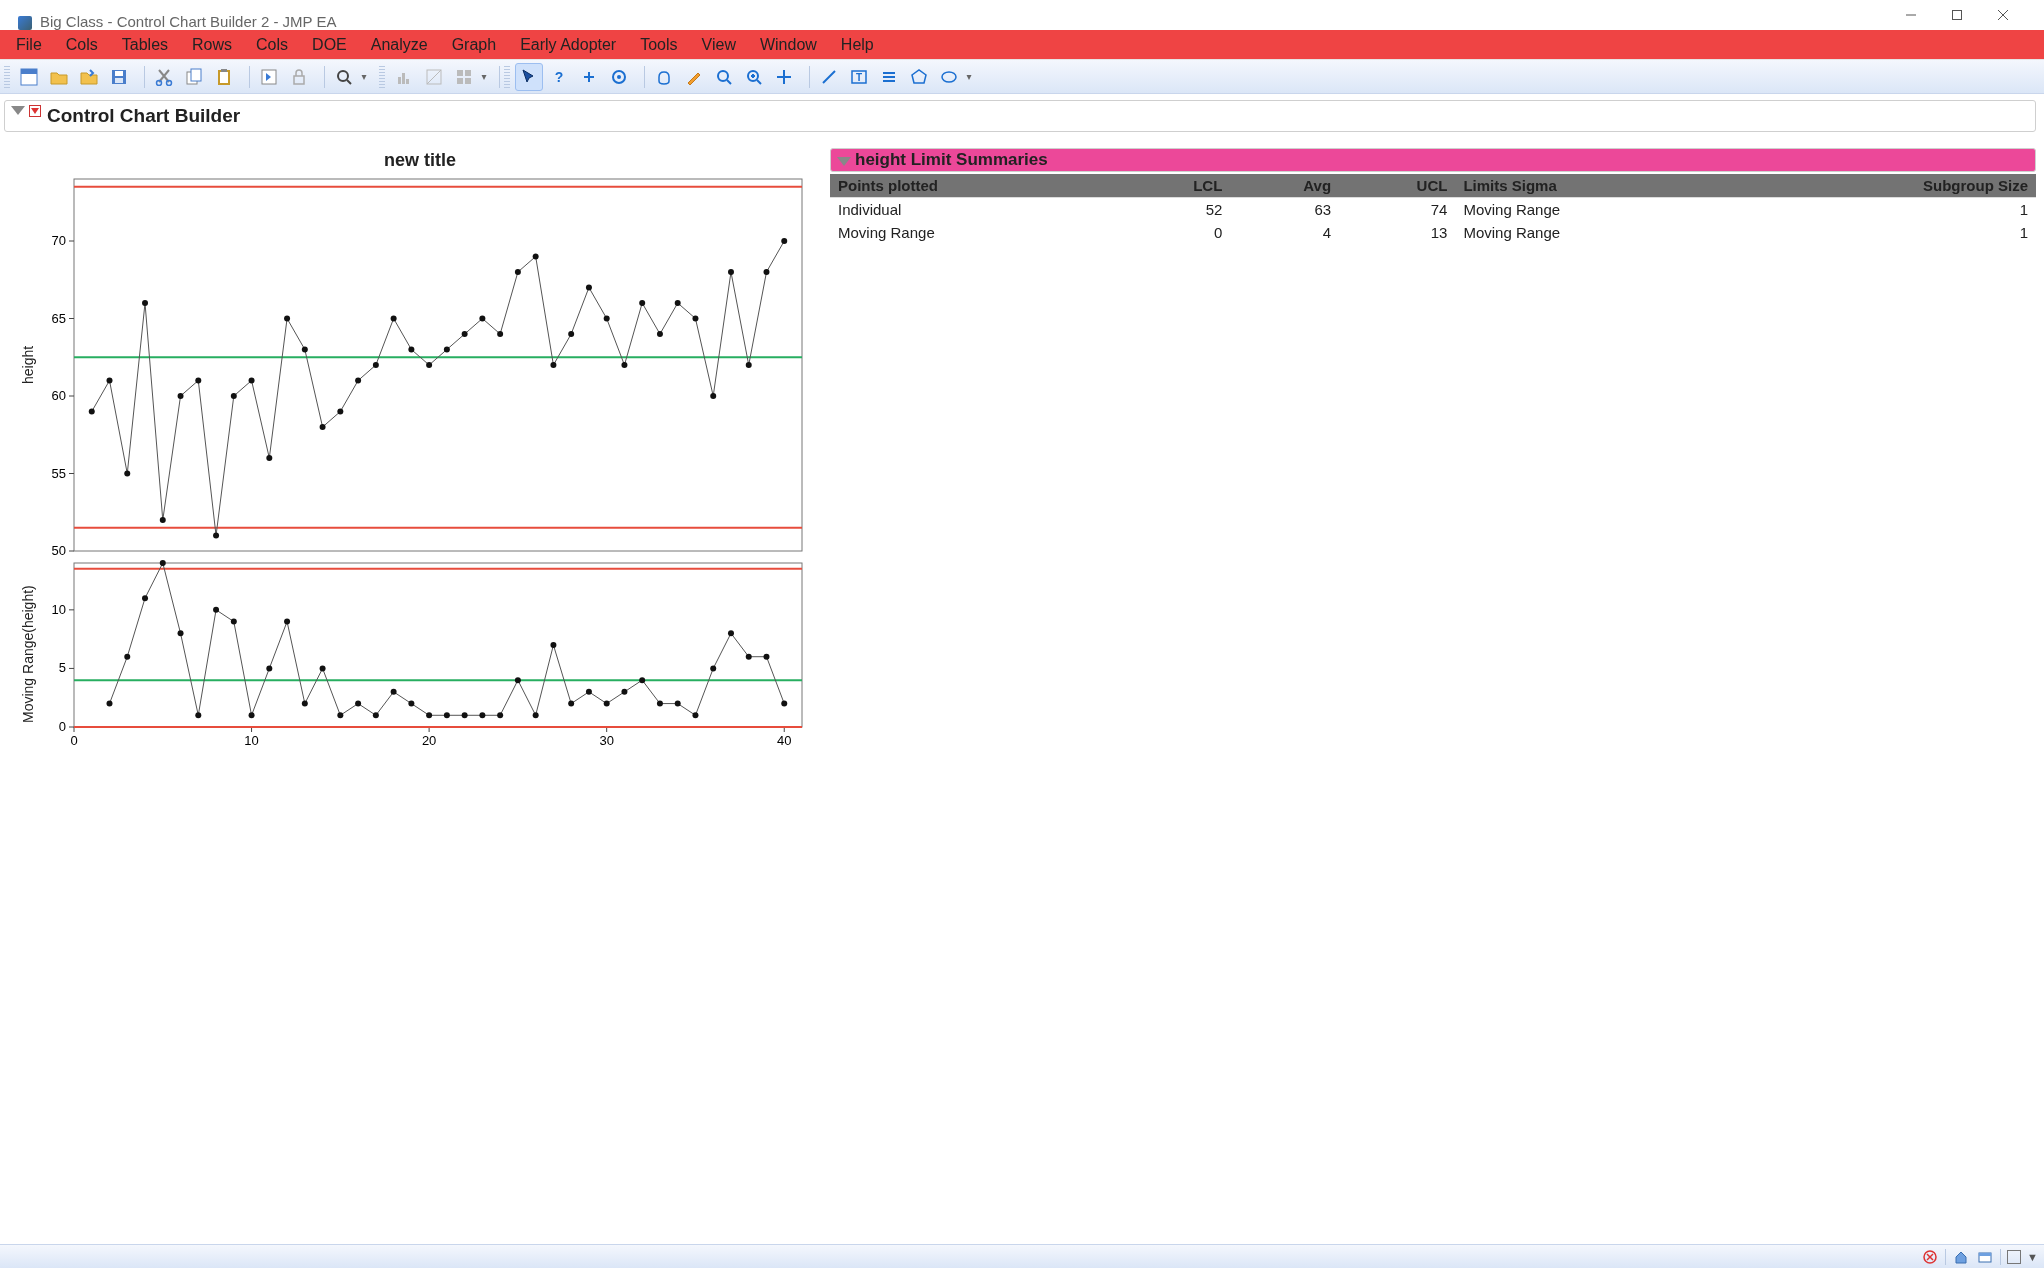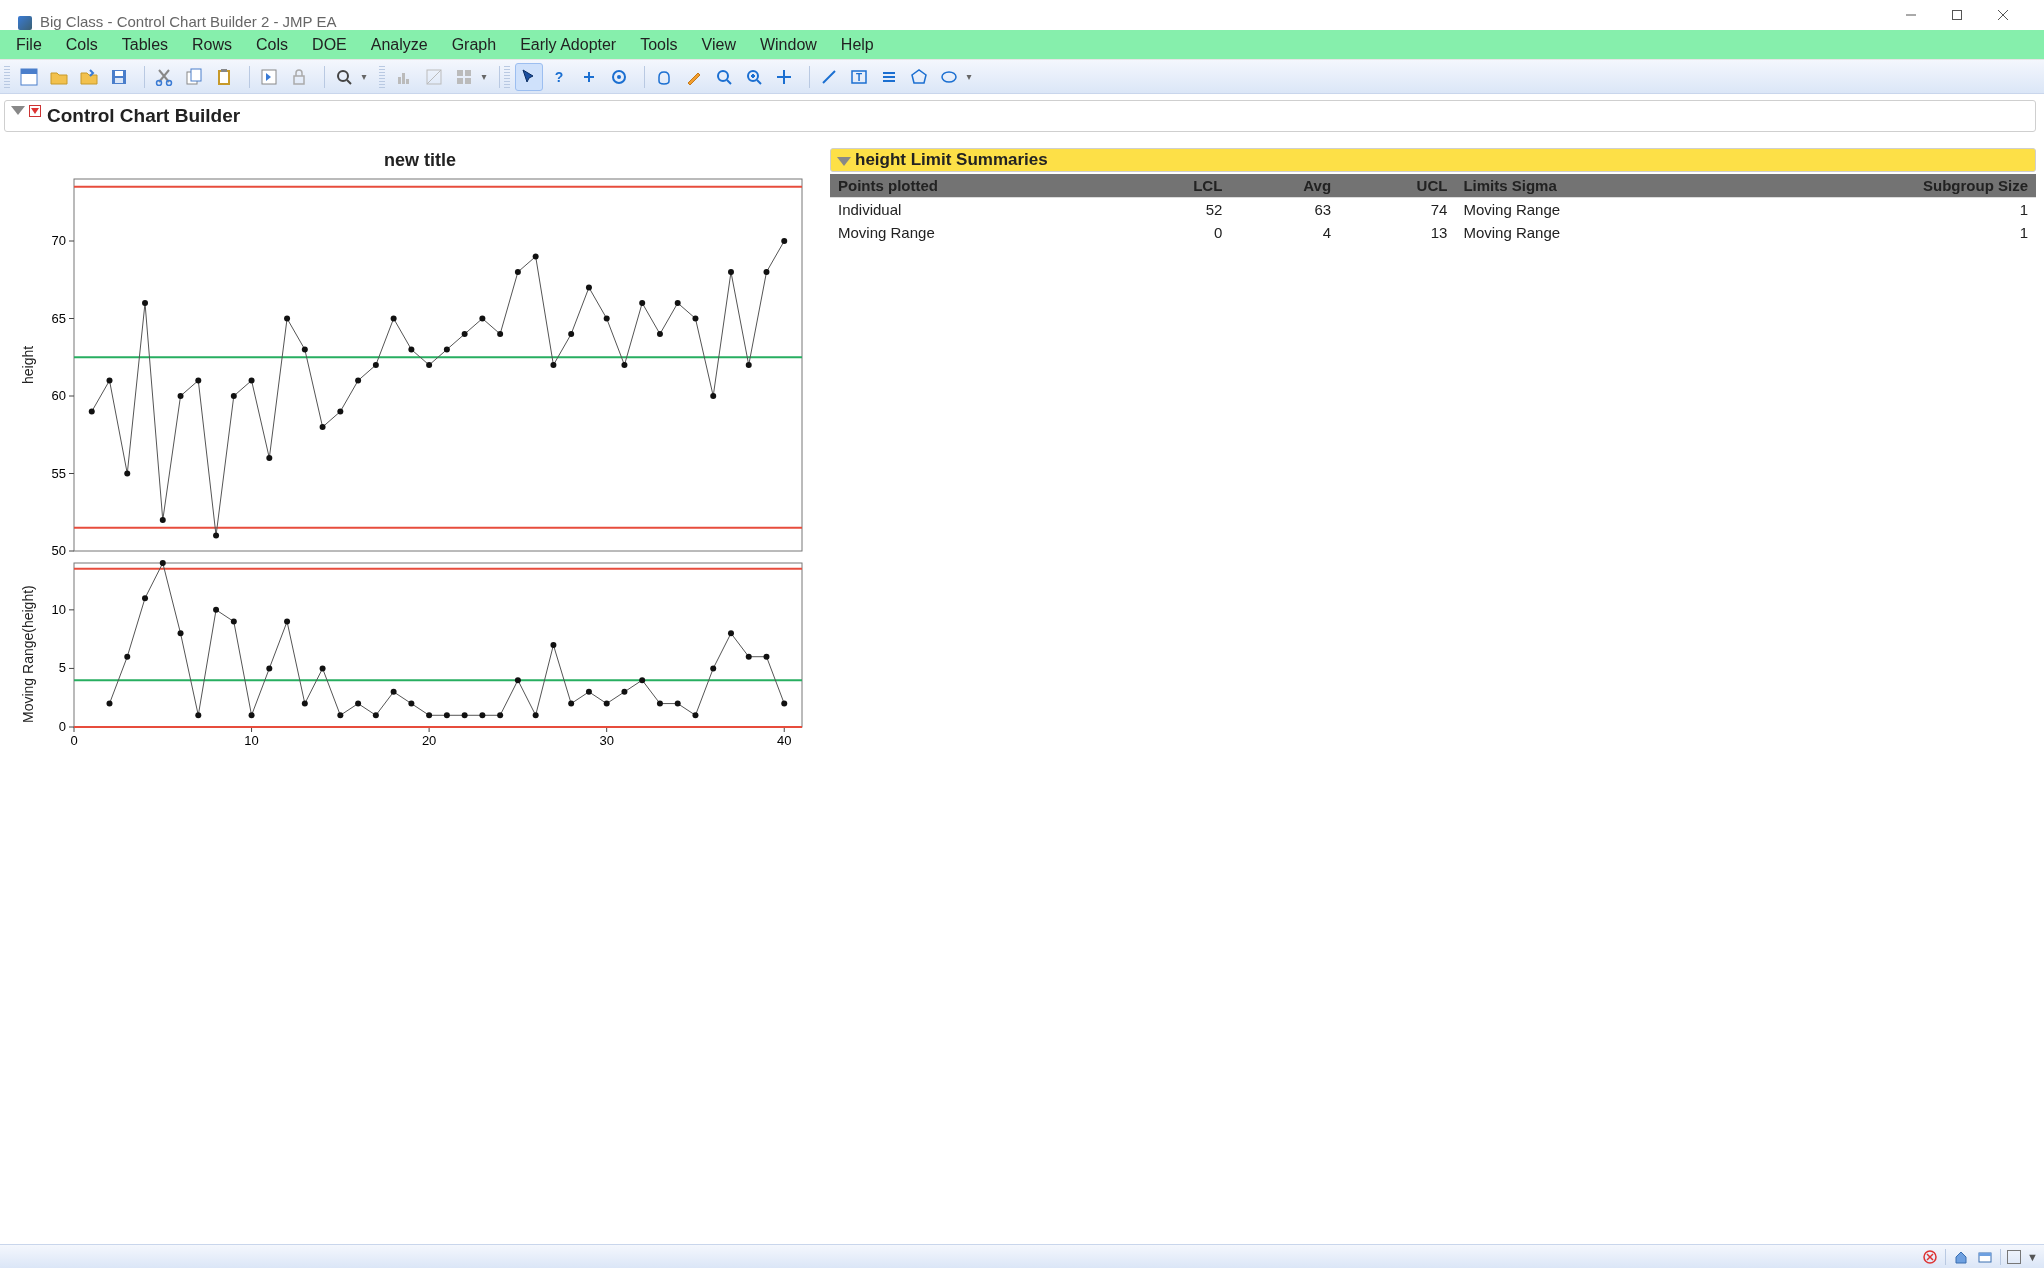--- a/index.html
+++ b/index.html
@@ -6,39 +6,39 @@
   *{box-sizing:border-box}
 
   
   .titlebar{height:30px;display:flex;align-items:flex-end;padding:0 18px;color:#666;font-size:15px}
   .titlebar .appicon{width:14px;height:14px;margin-right:8px;background:linear-gradient(135deg,#3a7bd5,#3a6073);border-radius:2px}
   .titlebar .title{flex:1}
   .titlebar .winbtn{width:46px;height:30px;display:flex;align-items:center;justify-content:center;color:#555}
   .titlebar .winbtn svg{width:12px;height:12px}
 
   
-  .menubar{height:30px;display:flex;align-items:center;padding:0 4px;background:#86efac;border-bottom:1px solid #e5e5e5}
+  .menubar{height:30px;display:flex;align-items:center;padding:0 4px;background:#ef4444;border-bottom:1px solid #e5e5e5}
   .menubar .item{padding:4px 12px;font-size:16px;color:#222}
 
   
   .toolbar{height:34px;display:flex;align-items:center;padding:0 4px;background:linear-gradient(#f4f7fd,#dbe6f7);border-bottom:1px solid #c9d6ec}
   .tgrp{display:flex;align-items:center;margin-right:6px}
   .tbtn{width:28px;height:28px;display:flex;align-items:center;justify-content:center;margin:0 1px;border-radius:3px}
   .tbtn.sel{background:#cfe1fb;border:1px solid #9cbef0}
   .tsep{width:1px;height:22px;background:#b9c9e2;margin:0 4px}
   .drip{width:10px;height:28px;display:flex;align-items:center;justify-content:center;color:#666;font-size:10px}
   .tgrab{width:6px;height:22px;background:repeating-linear-gradient(#b9c9e2,#b9c9e2 1px,transparent 1px,transparent 3px);margin-right:4px}
 
   
   .content{position:absolute;left:0;right:0;top:94px;bottom:24px;padding:6px 8px 0 4px;overflow:auto}
   .outline-hdr{display:flex;align-items:flex-start;border:1px solid #cfcfcf;border-radius:3px;padding:4px 6px;background:#fff}
   .disclose{width:0;height:0;border-left:7px solid transparent;border-right:7px solid transparent;border-top:9px solid #888;margin-right:4px;transform:translateY(1px)}
   .hotspot{width:12px;height:12px;margin-right:6px}
   .outline-hdr .ttl{font-weight:700;font-size:19px}
-  .sub-hdr{display:flex;align-items:center;border:1px solid #cfcfcf;border-radius:3px;padding:1px 6px;background:#fde047;margin-bottom:2px}
+  .sub-hdr{display:flex;align-items:center;border:1px solid #cfcfcf;border-radius:3px;padding:1px 6px;background:#ec4899;margin-bottom:2px}
   .sub-hdr .ttl{font-weight:700;font-size:17px}
 
   
   .report{display:flex;gap:10px;margin-top:16px;margin-left:16px}
   .charts{flex:0 0 800px}
   .charts .ctitle{text-align:center;font-weight:700;font-size:18px;margin:2px 0 4px}
   .axis-title{font-size:14px}
   .y-title{writing-mode:vertical-rl;transform:rotate(180deg);text-align:center}
 
   .side{flex:1;min-width:300px}

